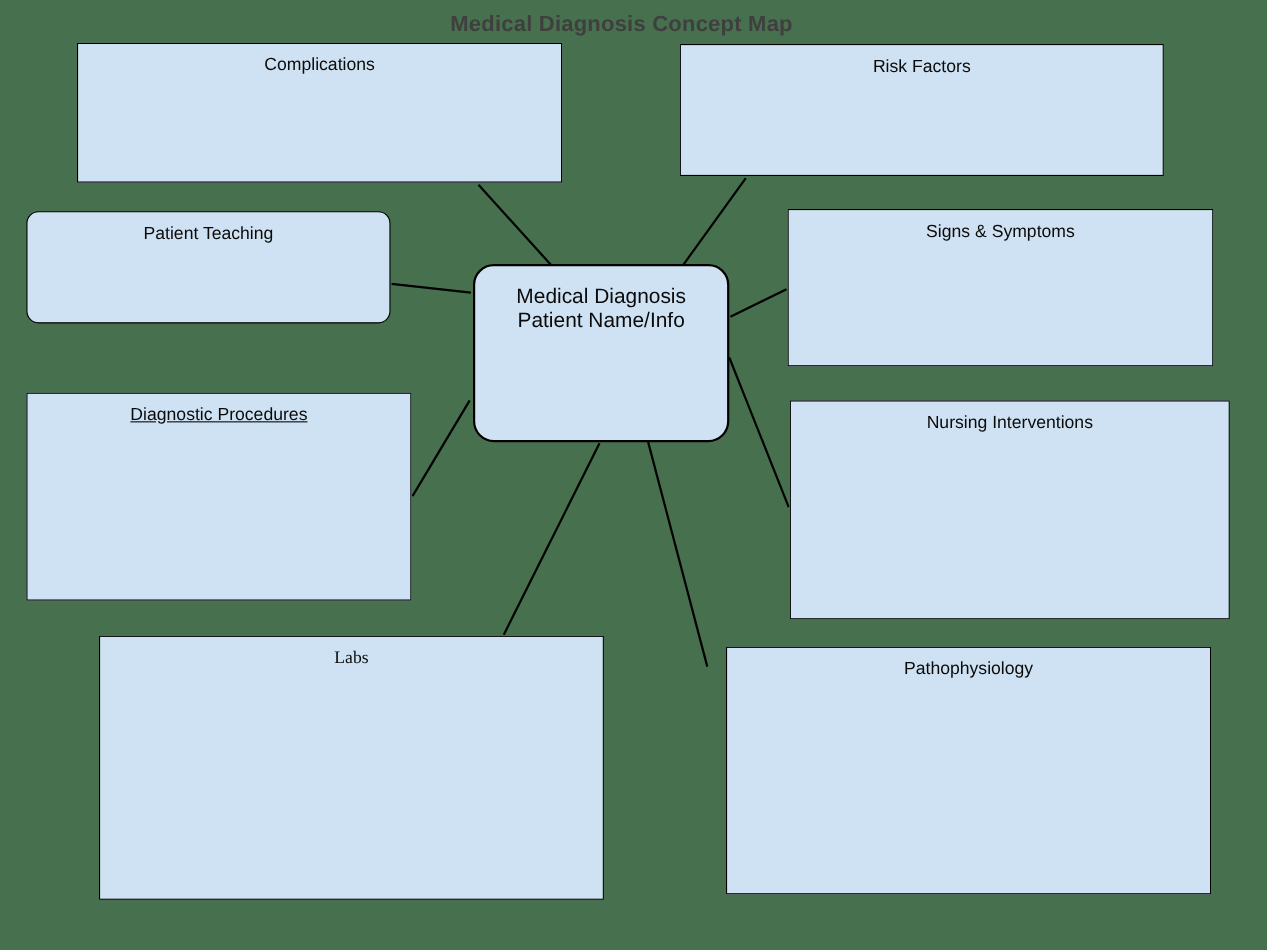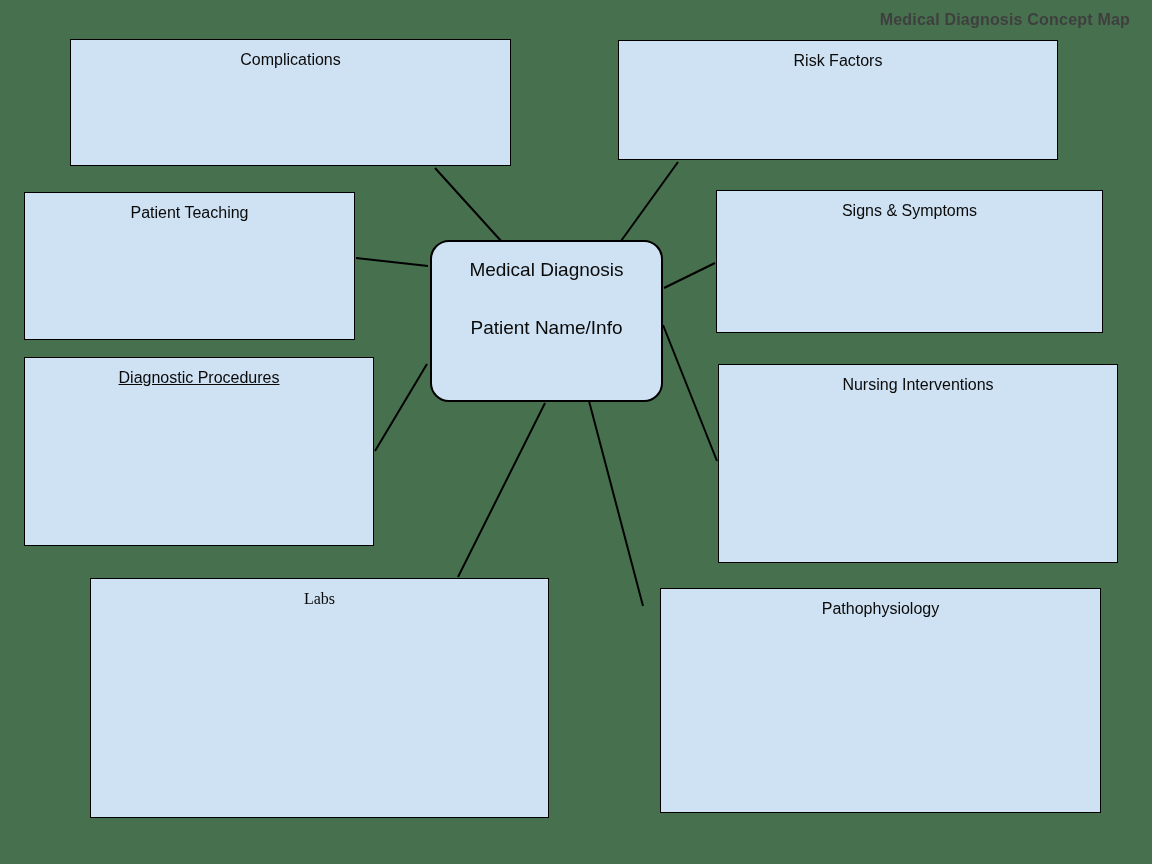--- a/index.html
+++ b/index.html
@@ -14,22 +14,22 @@
     width:1152px;height:864px;
     background:var(--bg);
     font-family:"Liberation Sans", sans-serif;
     overflow:hidden;
   }
   .canvas{
     position:relative;width:1152px;height:864px;background:var(--bg);
   }
   .diagram-title{
     position:absolute;left:0;top:11px;width:1130px;
-    text-align:right;
-    font-size:16px;font-weight:700;color:var(--title);
+    text-align:center;
+    font-size:20px;font-weight:700;color:var(--title);
     letter-spacing:0.2px;
   }
   svg.connectors{
     position:absolute;left:0;top:0;width:1152px;height:864px;
   }
   svg.connectors line{
     stroke:var(--stroke);stroke-width:2;
   }
   .box{
     position:absolute;
@@ -44,21 +44,21 @@
     position:absolute;
     left:430px;top:240px;width:233px;height:162px;
     background:var(--fill);
     border:2px solid var(--stroke);
     border-radius:19px;
     box-sizing:border-box;
     text-align:center;
     font-size:19px;color:var(--label);
     padding-top:17px;
   }
-  .center-node .line2{margin-top:36px;}
+  .center-node .line2{}
 </style>
 </head>
 <body>
 
 <div class="canvas">
 
   <div class="diagram-title">Medical Diagnosis Concept Map</div>
 
   <svg class="connectors" viewBox="0 0 1152 864">
     <line x1="435" y1="168" x2="502" y2="242"></line>
@@ -72,21 +72,21 @@
   </svg>
 
   <div class="box" style="left:70px;top:39px;width:441px;height:127px;">
     <span>Complications</span>
   </div>
 
   <div class="box" style="left:618px;top:40px;width:440px;height:120px;">
     <span>Risk Factors</span>
   </div>
 
-  <div class="box" style="left:24px;top:192px;width:331px;height:148px;">
+  <div class="box" style="left:24px;top:192px;width:331px;height:102px;border-radius:11px;">
     <span>Patient Teaching</span>
   </div>
 
   <div class="box" style="left:716px;top:190px;width:387px;height:143px;">
     <span>Signs &amp; Symptoms</span>
   </div>
 
   <div class="box" style="left:24px;top:357px;width:350px;height:189px;text-decoration:underline;">
     <span>Diagnostic Procedures</span>
   </div>

